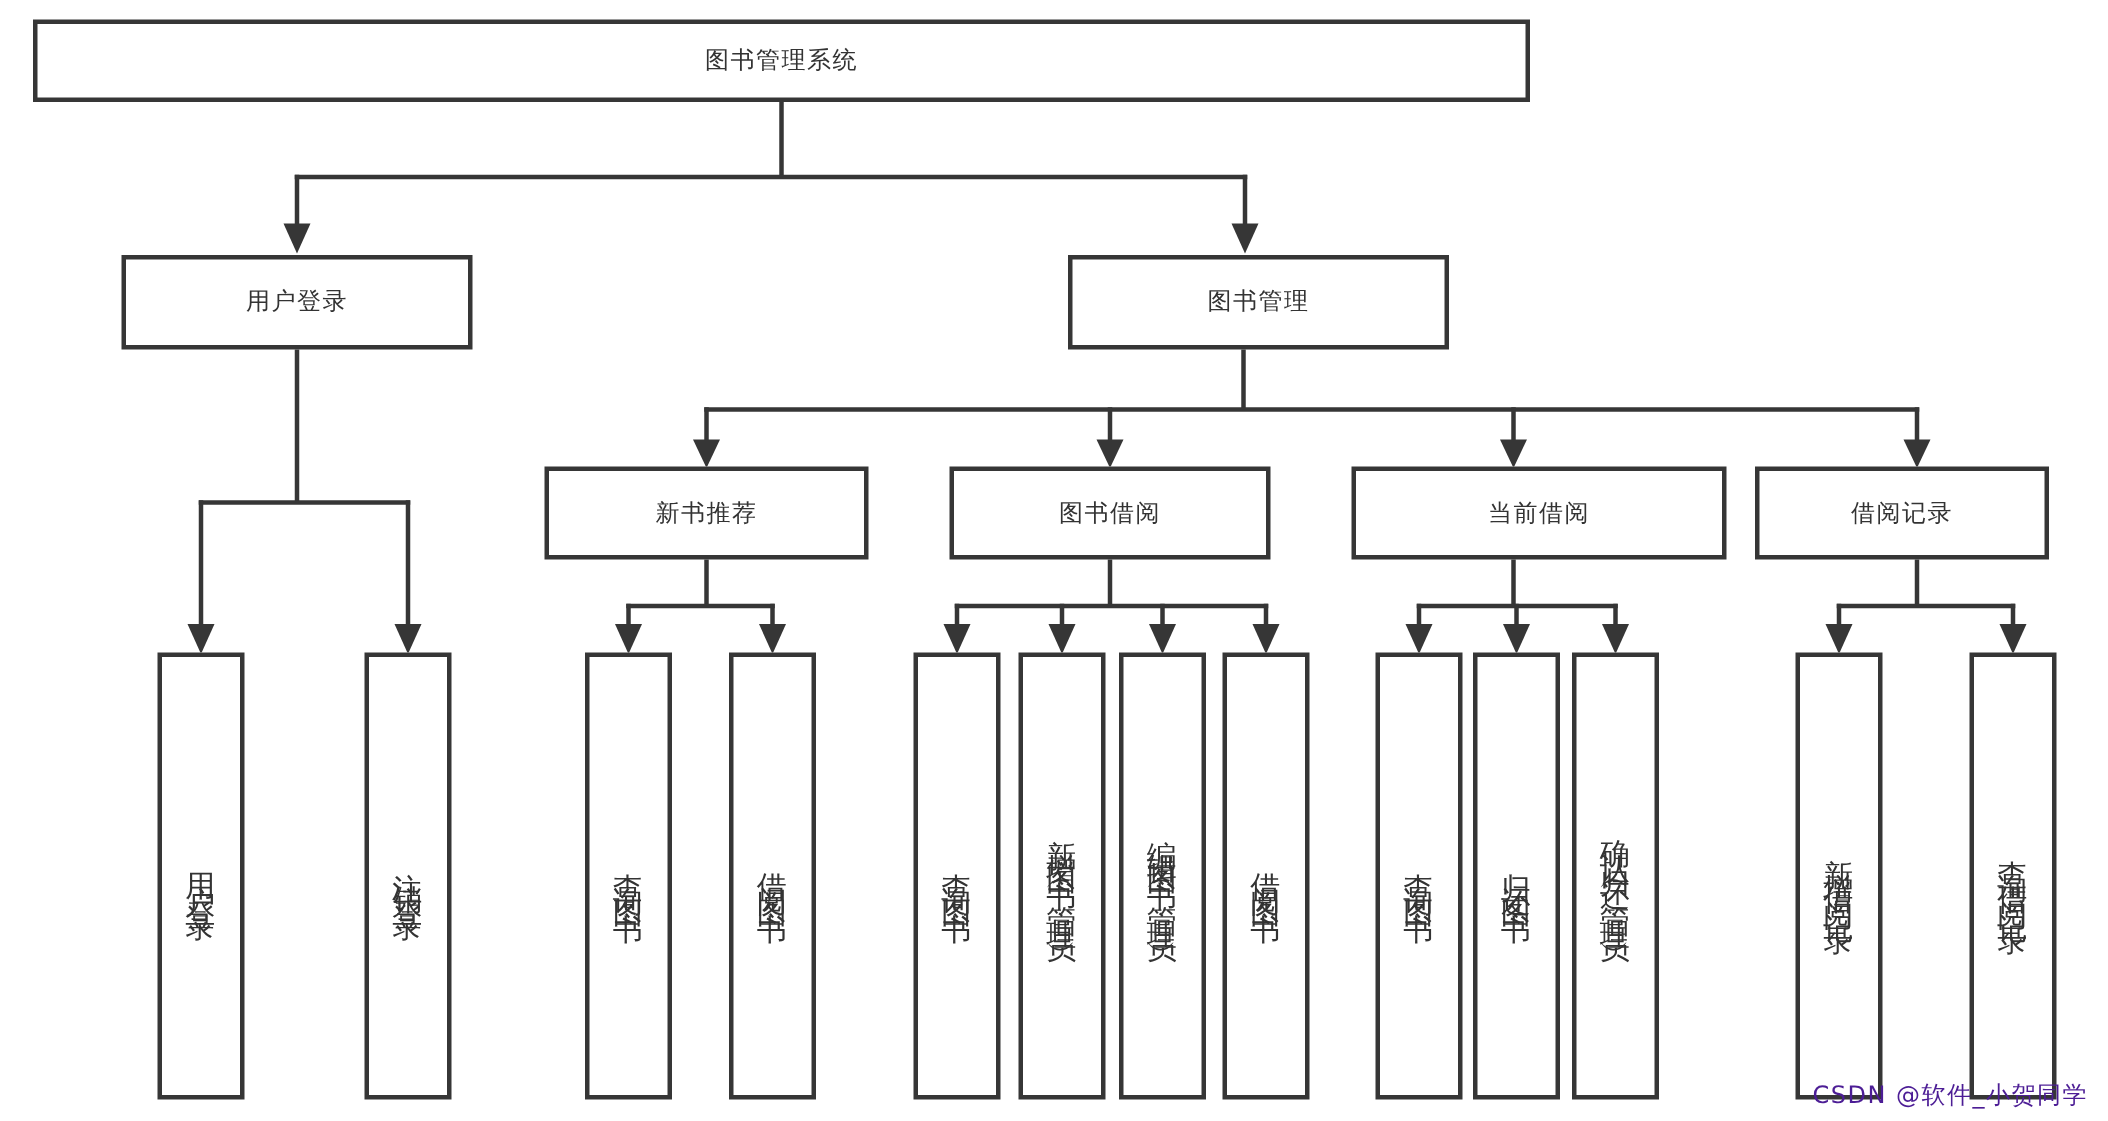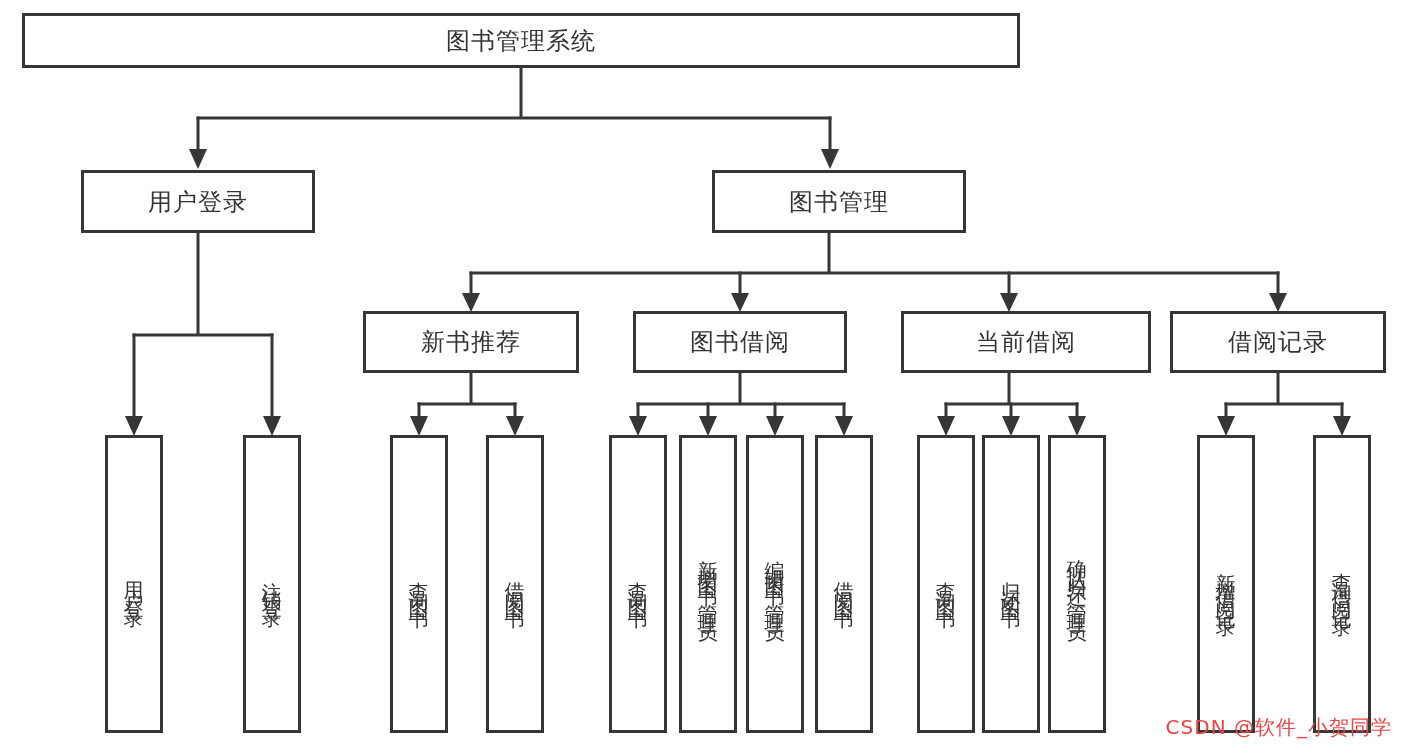--- a/index.html
+++ b/index.html
@@ -26,41 +26,41 @@
     box-sizing: border-box;
     background: #ffffff;
     border: 3px solid #363636;
     color: #333333;
     display: flex;
     align-items: center;
     justify-content: center;
     z-index: 1;
   }
   .h-node {
-    font-size: 24px;
+    font-size: 16px;
     letter-spacing: 1px;
     white-space: nowrap;
     font-family: Liberation Mono, monospace;
   }
   .v-node {
     font-size: 20px;
   }
   .v-node .vtext {
     writing-mode: vertical-rl;
     text-orientation: mixed;
     letter-spacing: 9px;
     line-height: 1.1;
     white-space: nowrap;
   }
   .watermark {
     position: absolute;
     right: 13px;
     bottom: 6px;
-    font-size: 20px;
-    color: #ef4444;
+    font-size: 16px;
+    color: #4c1d95;
     letter-spacing: 1px;
     z-index: 2;
     white-space: nowrap;
   }
 </style>
 </head>
 <body>
 
 <div id="stage">
 
@@ -142,21 +142,21 @@
 
   <div class="node h-node" style="left:363px; top:311px; width:216px; height:62px;">
     <span>新书推荐</span>
   </div>
   <div class="node h-node" style="left:633px; top:311px; width:214px; height:62px;">
     <span>图书借阅</span>
   </div>
   <div class="node h-node" style="left:901px; top:311px; width:250px; height:62px;">
     <span>当前借阅</span>
   </div>
-  <div class="node h-node" style="left:1170px; top:311px; width:216px; height:62px;">
+  <div class="node h-node" style="left:1170px; top:311px; width:196px; height:62px;">
     <span>借阅记录</span>
   </div>
 
   <div class="node v-node" style="left:105px; top:435px; width:58px; height:298px;">
     <span class="vtext">用户登录</span>
   </div>
   <div class="node v-node" style="left:243px; top:435px; width:58px; height:298px;">
     <span class="vtext">注销登录</span>
   </div>
 

